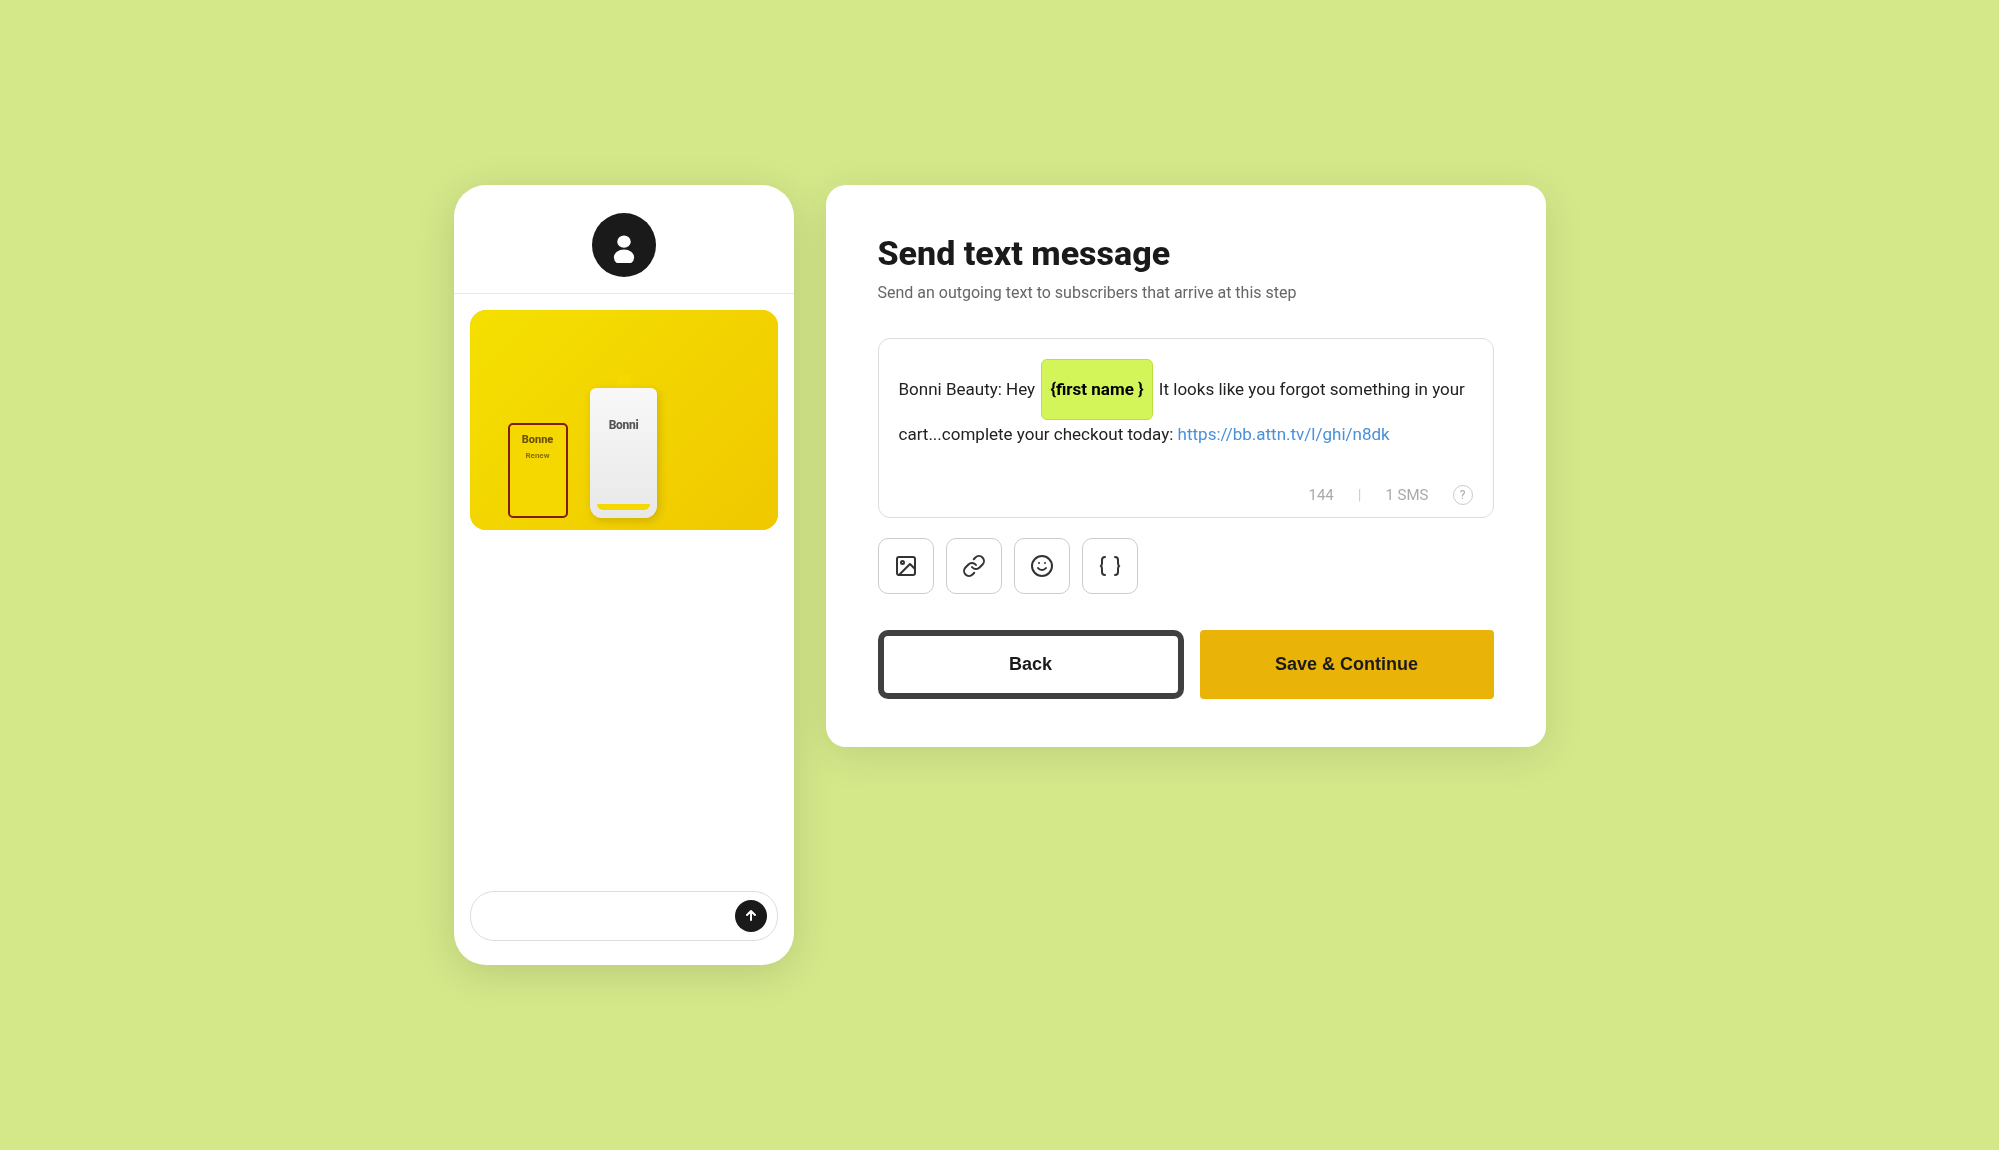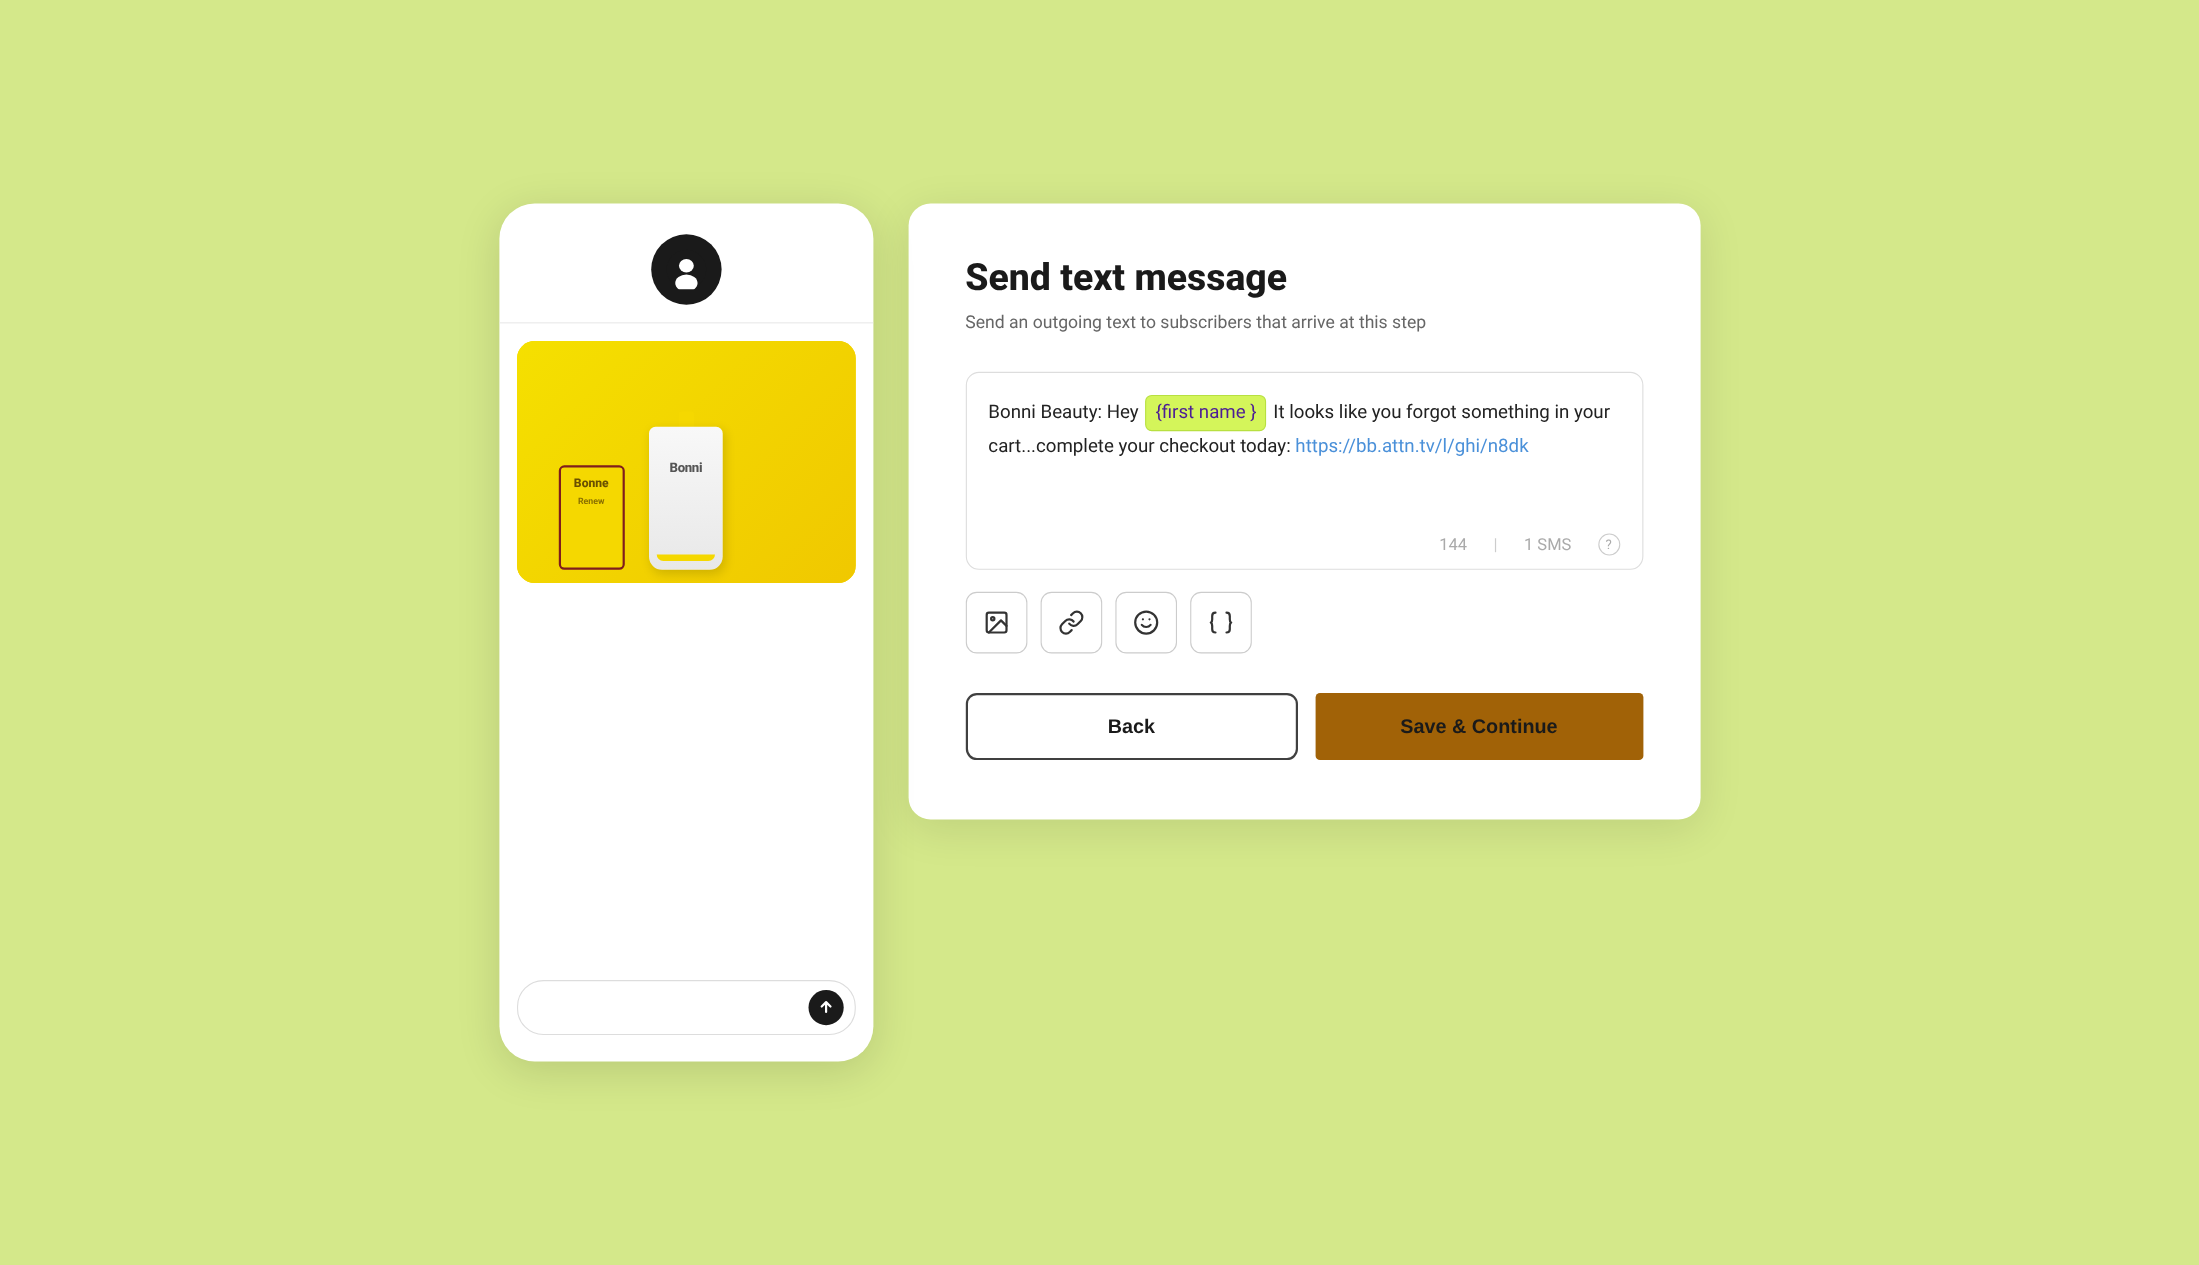--- a/index.html
+++ b/index.html
@@ -176,24 +176,24 @@
       flex: 1;
     }
     .message-text a {
       color: #4a90d9;
       text-decoration: none;
     }
     .first-name-tag {
       display: inline-block;
       background: #d4f55a;
       border-radius: 6px;
-      padding: 1px 8px;
+      padding: 15px 8px;
       font-size: 17px;
-      color: #4c1d95;
-      font-weight: 400;
+      color: #000000;
+      font-weight: 700;
       margin: 0 2px;
       border: 1.5px solid #b8e040;
     }
     .message-meta {
       display: flex;
       align-items: center;
       justify-content: flex-end;
       gap: 24px;
       padding-top: 10px;
       font-size: 15px;
@@ -233,35 +233,35 @@
       color: #444;
       transition: border-color 0.2s;
     }
     .panel-actions {
       display: flex;
       gap: 16px;
     }
     .btn-back {
       flex: 1;
       padding: 18px;
-      border: 2px solid #404040;
+      border: 6px solid #404040;
       border-radius: 10px;
       background: #fff;
       font-size: 18px;
       font-weight: 700;
       color: #1a1a1a;
       cursor: pointer;
       transition: background 0.2s;
     }
     .btn-save {
       flex: 1;
       padding: 18px;
       border: none;
       border-radius: 4px;
-      background: #a16207;
+      background: #eab308;
       font-size: 18px;
       font-weight: 700;
       color: #1a1a1a;
       cursor: pointer;
       transition: background 0.2s;
     }
   </style>
 </head>
 <body>
 

